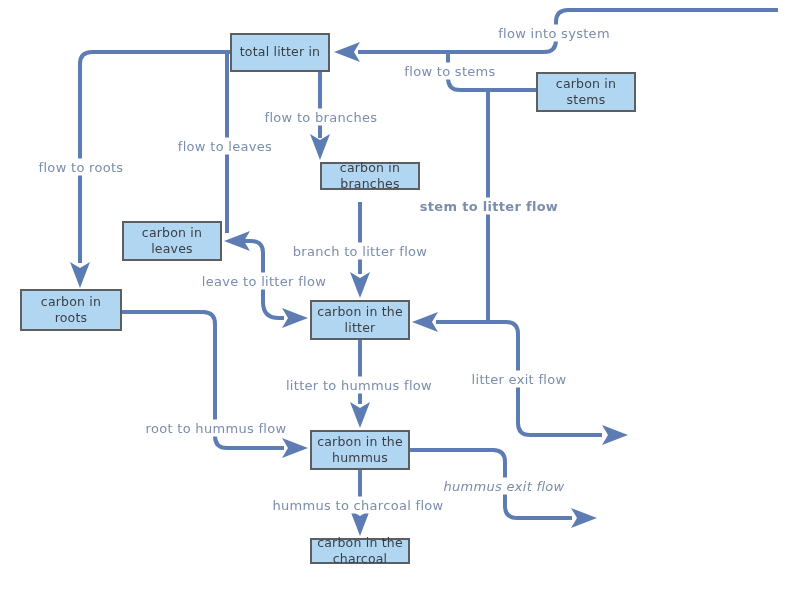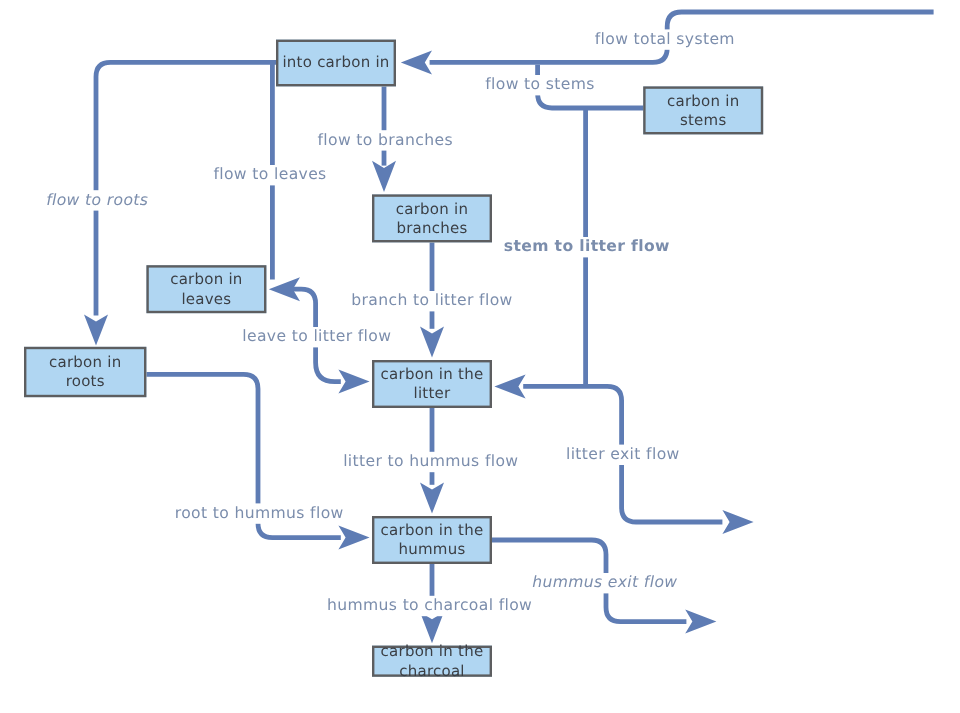--- a/index.html
+++ b/index.html
@@ -125,48 +125,48 @@
     </g>
 
     <g class="edge">
       <path d="M 360 470 L 360 512"></path>
       <polygon points="360,536 350,510 360,516 370,510"></polygon>
     </g>
 
   </svg>
 
 <div class="node" style="left: 230px; top: 33px; width: 100px; height: 39px;">
-      <span class="node-label">into carbon in</span>
+      <span class="node-label">total litter in</span>
     </div>
     <div class="node" style="left: 536px; top: 72px; width: 100px; height: 40px;">
       <span class="node-label">carbon in stems</span>
     </div>
-    <div class="node" style="left: 310px; top: 162px; width: 100px; height: 40px;">
+    <div class="node" style="left: 320px; top: 162px; width: 100px; height: 28px;">
       <span class="node-label">carbon in branches</span>
     </div>
     <div class="node" style="left: 122px; top: 221px; width: 100px; height: 40px;">
       <span class="node-label">carbon in leaves</span>
     </div>
     <div class="node" style="left: 20px; top: 289px; width: 102px; height: 42px;">
       <span class="node-label">carbon in roots</span>
     </div>
     <div class="node" style="left: 310px; top: 300px; width: 100px; height: 40px;">
       <span class="node-label">carbon in the litter</span>
     </div>
     <div class="node" style="left: 310px; top: 430px; width: 100px; height: 40px;">
       <span class="node-label">carbon in the hummus</span>
     </div>
     <div class="node" style="left: 310px; top: 538px; width: 100px; height: 26px;">
       <span class="node-label">carbon in the charcoal</span>
     </div>
-    <span class="flow-label" style="left: 554px; top: 33px;">flow total system</span>
+    <span class="flow-label" style="left: 554px; top: 33px;">flow into system</span>
     <span class="flow-label" style="left: 450px; top: 71px;">flow to stems</span>
     <span class="flow-label" style="left: 321px; top: 117px;">flow to branches</span>
     <span class="flow-label" style="left: 225px; top: 146px;">flow to leaves</span>
-    <span class="flow-label" style="left: 81px; top: 167px; font-style: italic;">flow to roots</span>
+    <span class="flow-label" style="left: 81px; top: 167px;">flow to roots</span>
     <span class="flow-label" style="left: 489px; top: 206px; font-weight: bold;">stem to litter flow</span>
     <span class="flow-label" style="left: 360px; top: 251px;">branch to litter flow</span>
     <span class="flow-label" style="left: 264px; top: 281px;">leave to litter flow</span>
     <span class="flow-label" style="left: 216px; top: 380px; margin-top: 48px;">root to hummus flow</span>
     <span class="flow-label" style="left: 359px; top: 385px;">litter to hummus flow</span>
     <span class="flow-label" style="left: 519px; top: 379px;">litter exit flow</span>
     <span class="flow-label" style="left: 504px; top: 486px; font-style: italic;">hummus exit flow</span>
     <span class="flow-label" style="left: 358px; top: 505px;">hummus to charcoal flow</span>
   </div>
 

